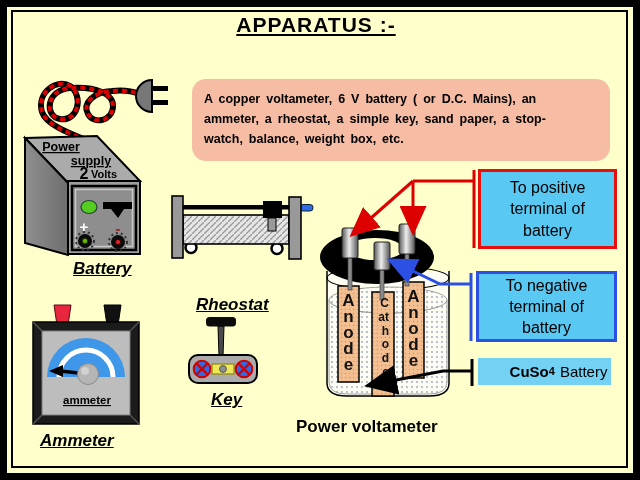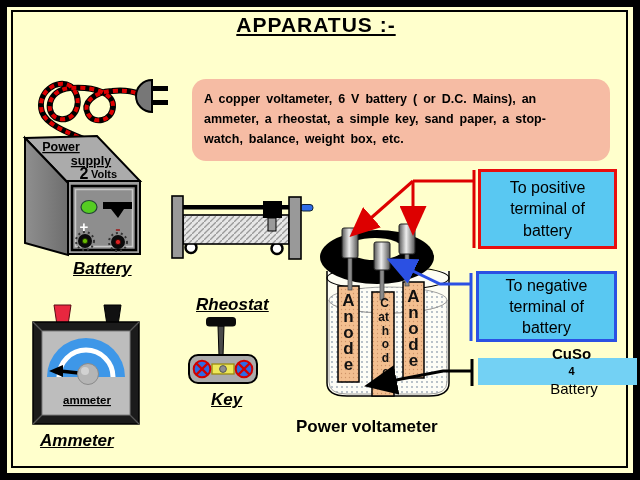--- a/index.html
+++ b/index.html
@@ -22,22 +22,22 @@
   .caption{font-weight:bold;font-style:italic;text-decoration:underline;font-size:17px;color:#000;}
   .caption.plain{font-style:normal;text-decoration:none;}
   .callout{
     box-sizing:border-box;background:var(--callout_fill,#59C8F2);
     display:flex;flex-direction:column;align-items:center;justify-content:center;
     color:#000;font-size:16px;line-height:1.32;text-align:center;
   }
   .callout.pos{left:478px;top:169px;width:139px;height:80px;border:3px solid var(--red,#E80E0E);}
   .callout.neg{left:476px;top:271px;width:141px;height:71px;border:3px solid var(--blue,#2B50E3);}
   .callout.sol{
-    left:478px;top:358px;width:159px;height:27px;background:var(--solution_fill,#73D1F4);
-    flex-direction:column;font-size:15px;padding-left:28px;
+    left:478px;top:358px;width:133px;height:27px;background:var(--solution_fill,#73D1F4);
+    flex-direction:row;font-size:15px;padding-left:28px;
   }
   .callout.sol b{font-weight:bold;}
   .callout.sol sub{font-weight:bold;font-size:11px;}
   .callout.sol .suffix{margin-left:5px;}
   .letters{
     width:13px;font-weight:bold;color:#111;word-break:break-all;text-align:center;
   }
   .letters.anode{font-size:17px;line-height:16px;}
   .letters.cathode{font-size:12px;line-height:13.8px;}
   svg{display:block;}

